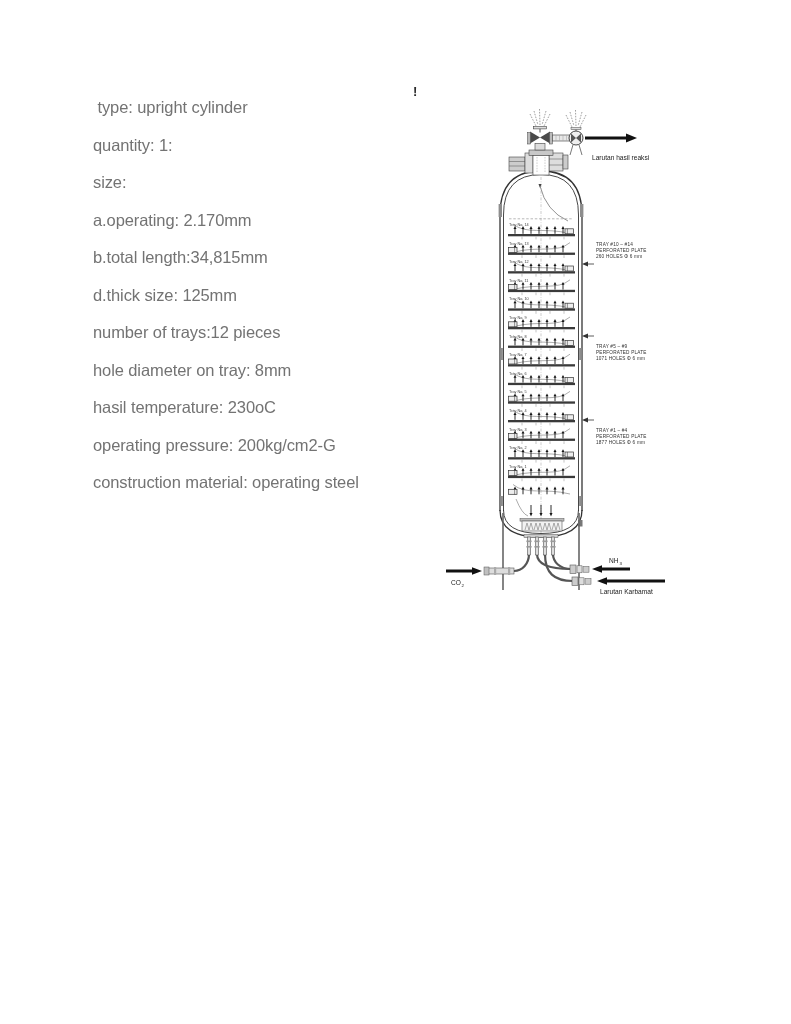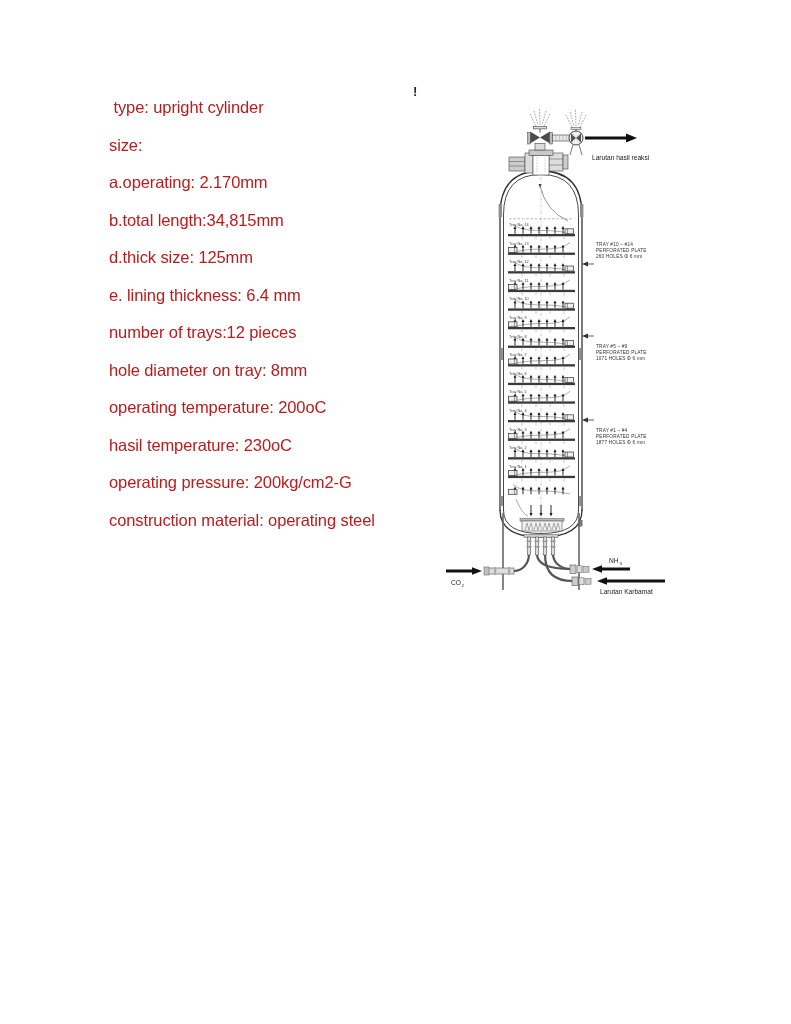--- a/index.html
+++ b/index.html
@@ -2,21 +2,21 @@
 <html><head>
 <meta charset="utf-8">
 <style>
   html,body{margin:0;padding:0;background:#fff;}
   .page{
     position:relative;width:791px;height:1024px;background:#ffffff;
     font-family:"Liberation Sans",sans-serif;overflow:hidden;
   }
   .specs{
     position:absolute;left:93px;top:89px;width:340px;
-    color:#b91c1c;font-size:16.5px;letter-spacing:-0.1px;margin-left:16px;
+    color:#737373;font-size:16.5px;letter-spacing:-0.1px;
   }
   .spec-line{
     height:37.5px;line-height:37.5px;white-space:pre-wrap;
   }
   .stray-mark{
     position:absolute;left:413px;top:84px;color:#2a2a2a;
     font-size:13px;font-weight:bold;
   }
   .diagram-wrap{position:absolute;left:430px;top:85px;width:270px;height:535px;}
   svg text{font-family:"Liberation Sans",sans-serif;}
@@ -27,28 +27,27 @@
 </style>
 </head>
 <body>
 
 <div class="page">
 
   <div class="stray-mark">!</div>
 
   <div class="specs">
     <div class="spec-line"> type: upright cylinder</div>
+    <div class="spec-line">quantity: 1:</div>
     <div class="spec-line">size:</div>
     <div class="spec-line">a.operating: 2.170mm</div>
     <div class="spec-line">b.total length:34,815mm</div>
     <div class="spec-line">d.thick size: 125mm</div>
-    <div class="spec-line">e. lining thickness: 6.4 mm</div>
     <div class="spec-line">number of trays:12 pieces</div>
     <div class="spec-line">hole diameter on tray: 8mm</div>
-    <div class="spec-line">operating temperature: 200oC</div>
     <div class="spec-line">hasil temperature: 230oC</div>
     <div class="spec-line">operating pressure: 200kg/cm2-G</div>
     <div class="spec-line">construction material: operating steel</div>
   </div>
 
   <div class="diagram-wrap">
   <svg width="270" height="535" viewBox="0 0 270 535">
     <defs>
       <g id="pin" stroke="#151515" fill="#151515" stroke-width="0.9">
         <line x1="0" y1="6.2" x2="0" y2="11.8"></line>

